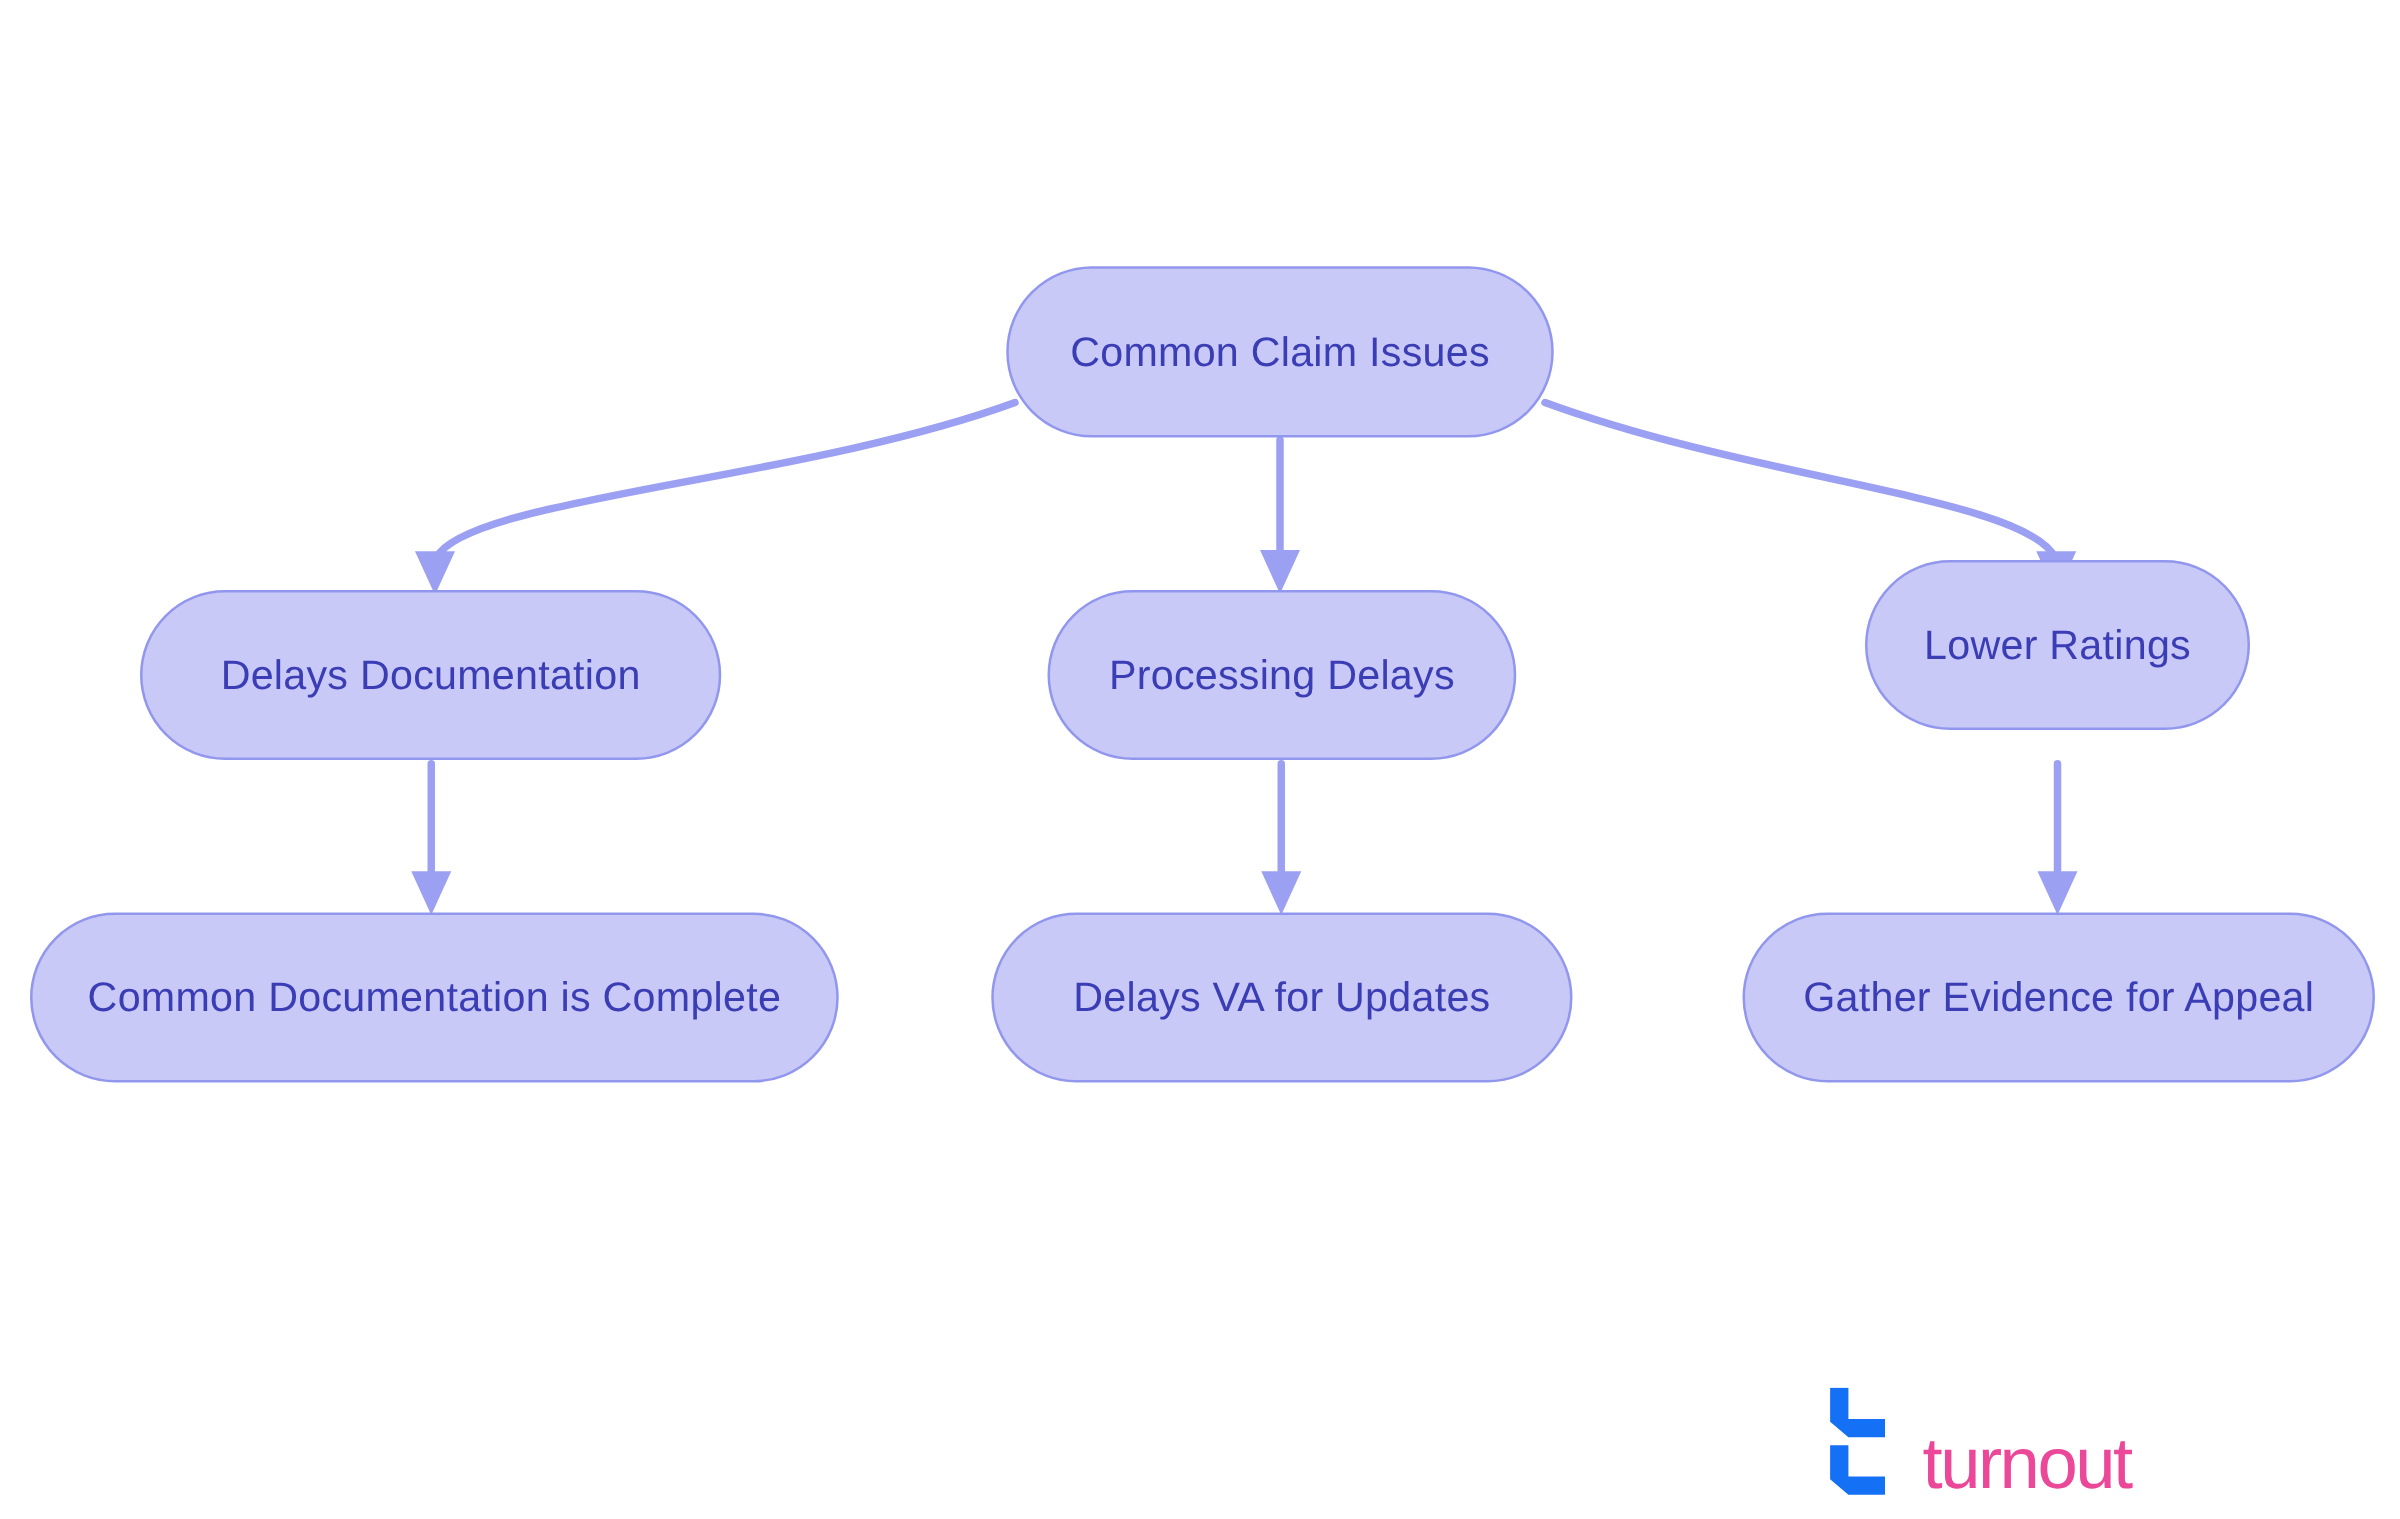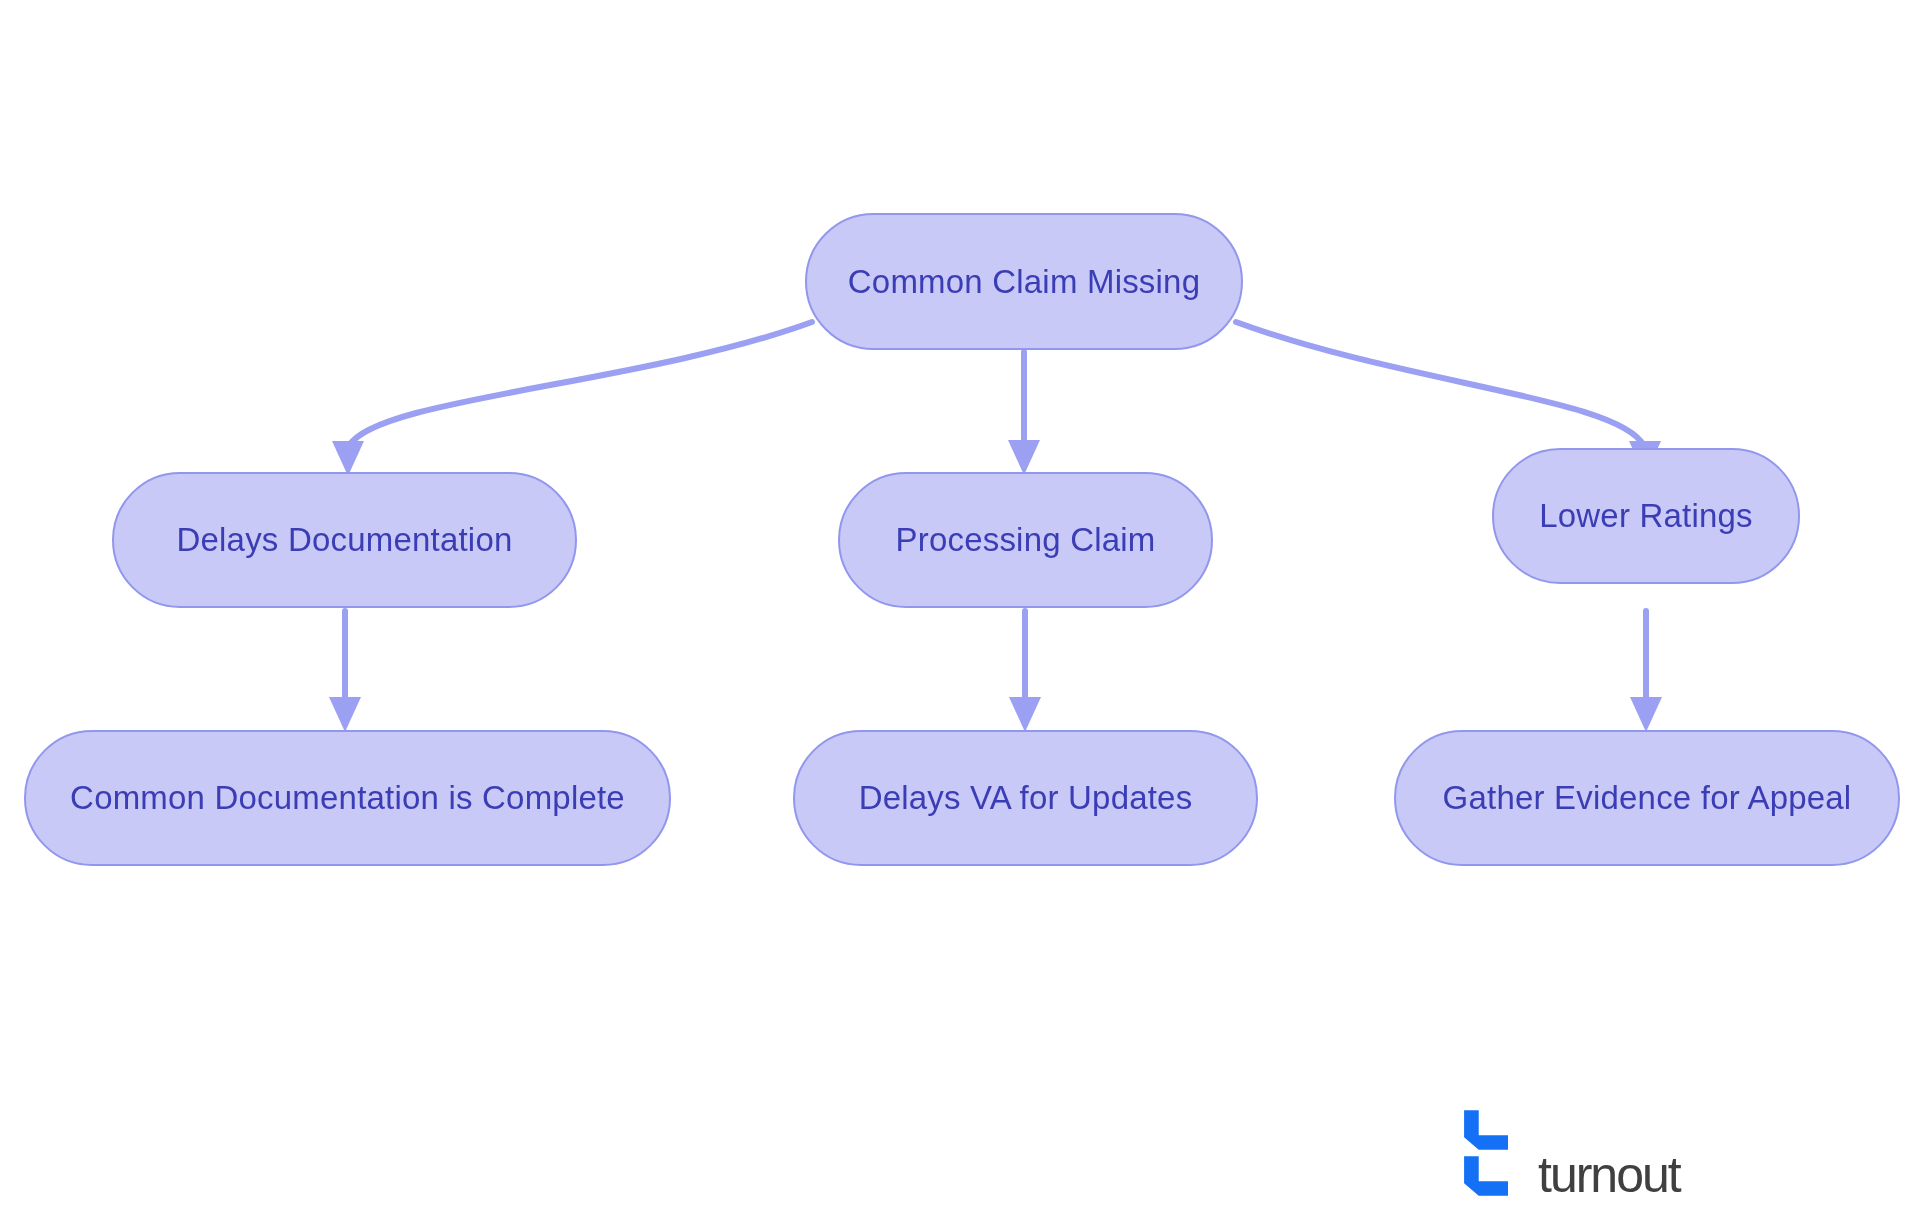--- a/index.html
+++ b/index.html
@@ -36,22 +36,22 @@
   .logo {
     position: absolute;
     left: 1462px;
     top: 1110px;
     display: flex;
     align-items: flex-end;
     gap: 30px;
   }
   .logo-icon svg { display: block; }
   .logo-word {
-    color: #404040;
-    font-size: 50px;
+    color: #ec4899;
+    font-size: 58px;
     font-weight: 500;
     letter-spacing: -2px;
     line-height: 0.84;
   }
 </style>
 </head>
 <body>
 
 <div class="canvas">
 
@@ -70,29 +70,29 @@
     <polygon points="329,697 361,697 345,732" fill="#9ba0f2"></polygon>
 
     <path d="M 1025 611 L 1025 700" fill="none" stroke-width="6" stroke-linecap="round" stroke="#9ba0f2"></path>
     <polygon points="1009,697 1041,697 1025,732" fill="#9ba0f2"></polygon>
 
     <path d="M 1646 611 L 1646 700" fill="none" stroke-width="6" stroke-linecap="round" stroke="#9ba0f2"></path>
     <polygon points="1630,697 1662,697 1646,732" fill="#9ba0f2"></polygon>
   </svg>
 
   <div class="node" style="left:805px;  top:213px; width:438px; height:137px;">
-    <span>Common Claim Missing</span>
+    <span>Common Claim Issues</span>
   </div>
 
   <div class="node" style="left:112px;  top:472px; width:465px; height:136px;">
     <span>Delays Documentation</span>
   </div>
 
   <div class="node" style="left:838px;  top:472px; width:375px; height:136px;">
-    <span>Processing Claim</span>
+    <span>Processing Delays</span>
   </div>
 
   <div class="node" style="left:1492px; top:448px; width:308px; height:136px;">
     <span>Lower Ratings</span>
   </div>
 
   <div class="node" style="left:24px;   top:730px; width:647px; height:136px;">
     <span>Common Documentation is Complete</span>
   </div>
 

